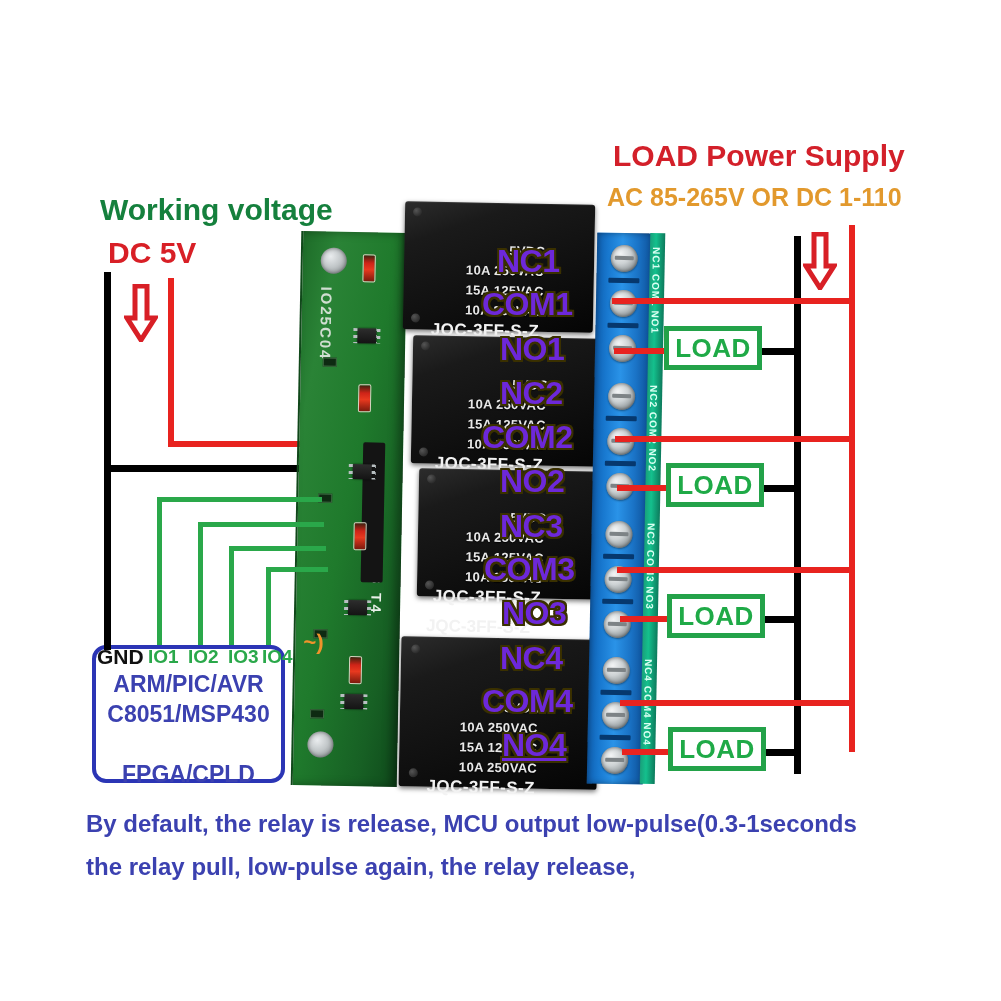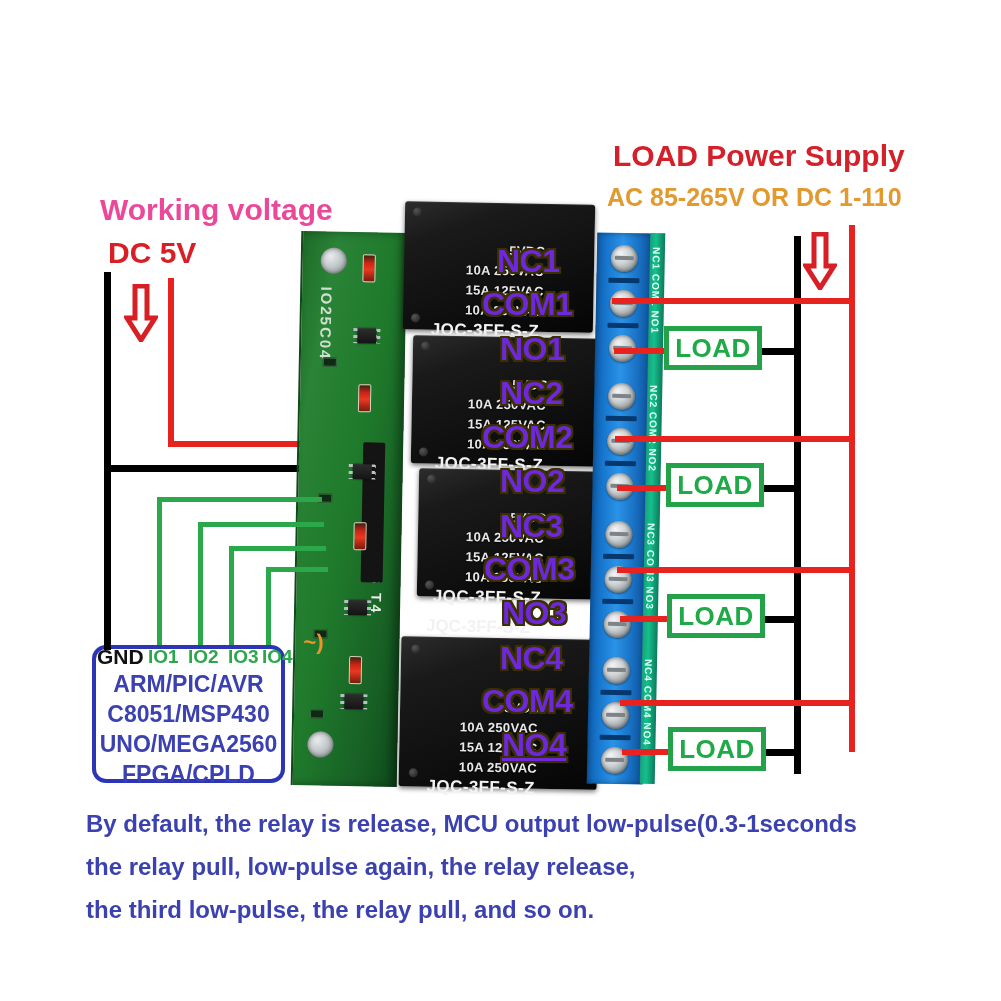--- a/index.html
+++ b/index.html
@@ -41,21 +41,21 @@
     left: 607px; top: 183px;
     font-size: 25px;
     font-weight: bold;
     color: #e2992d;
     white-space: nowrap;
   }
   #working-voltage {
     left: 100px; top: 193px;
     font-size: 30px;
     font-weight: bold;
-    color: #ec4899;
+    color: #15803d;
     white-space: nowrap;
   }
   #dc5v {
     left: 108px; top: 236px;
     font-size: 30px;
     font-weight: bold;
     color: #d81f26;
     white-space: nowrap;
   }
 
@@ -493,30 +493,28 @@
 
   <div class="abs v-wire-thin wire-green" style="left:229px; top:546px; width:5px; height:99px;"></div>
   <div class="abs h-wire-thin wire-green" style="left:229px; top:546px; width:97px; height:5px;"></div>
 
   <div class="abs v-wire-thin wire-green" style="left:266px; top:567px; width:5px; height:78px;"></div>
   <div class="abs h-wire-thin wire-green" style="left:266px; top:567px; width:62px; height:5px;"></div>
 
   <div class="abs" id="mcu-box">
     <div class="mcu-line" style="top:22px;">ARM/PIC/AVR</div>
     <div class="mcu-line" style="top:52px;">C8051/MSP430</div>
-    <div class="mcu-line" style="top:82px;">UNO/MEGA2560</div>
     <div class="mcu-line" style="top:112px;">FPGA/CPLD</div>
   </div>
 
   <div class="abs" id="gnd-label">GND</div>
 
   <div class="abs io-label" style="left:148px; top:646px;">IO1</div>
   <div class="abs io-label" style="left:188px; top:646px;">IO2</div>
   <div class="abs io-label" style="left:228px; top:646px;">IO3</div>
   <div class="abs io-label" style="left:262px; top:646px;">IO4</div>
 
   <div class="abs v-wire wire-black" style="left:104px; top:628px; width:7px; height:22px;"></div>
 
   <div class="abs footer-line" id="f0">By default, the relay is release, MCU output low-pulse(0.3-1seconds</div>
   <div class="abs footer-line" id="f1">the relay pull, low-pulse again, the relay release,</div>
-  <div class="abs footer-line" id="f2">the third low-pulse, the relay pull, and so on.</div>
 
 </div>
 
 </body></html>

